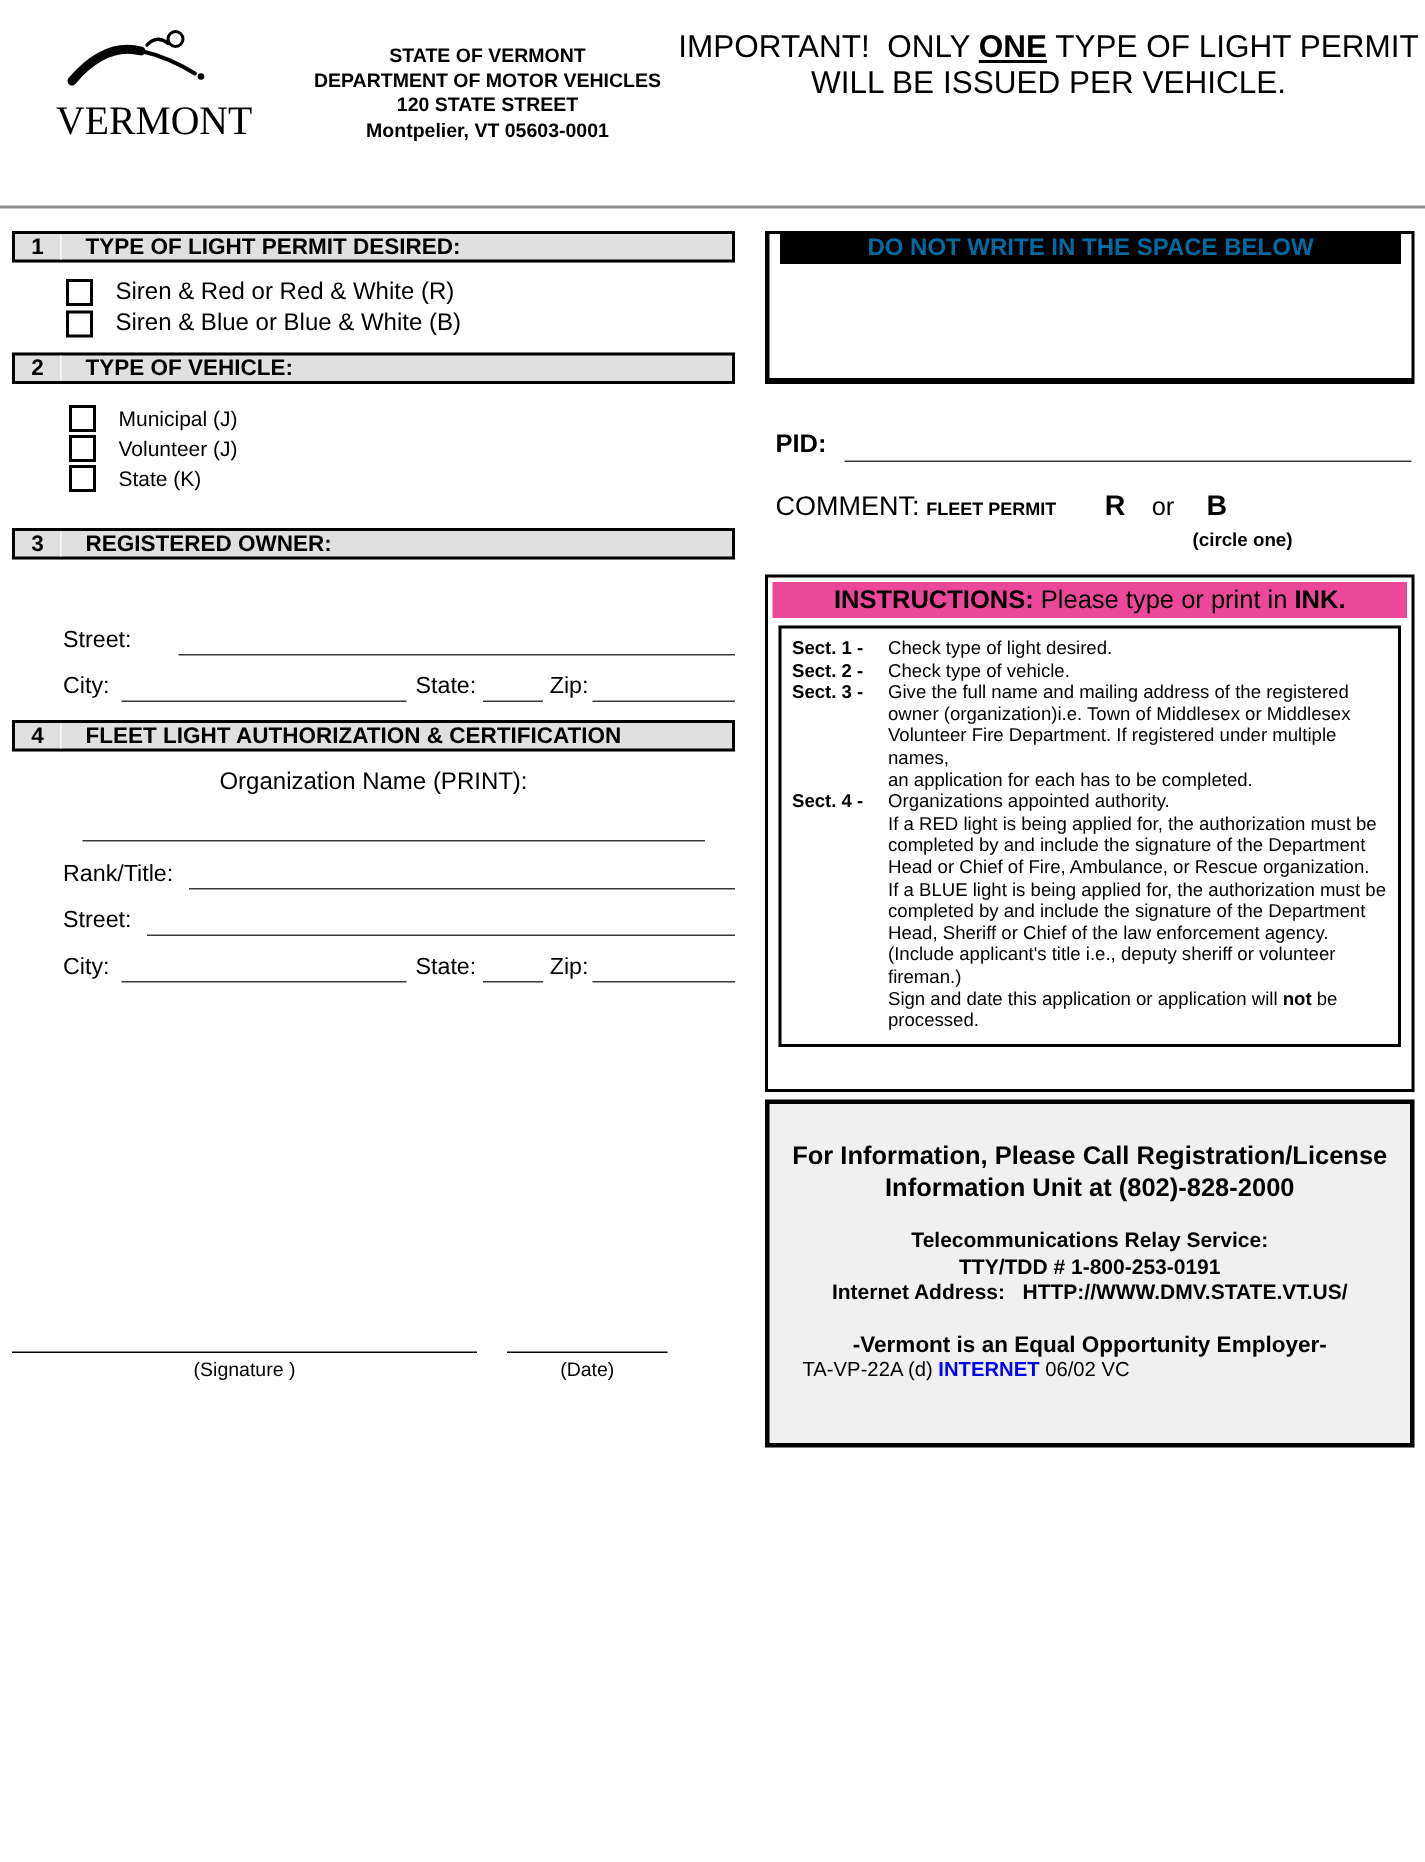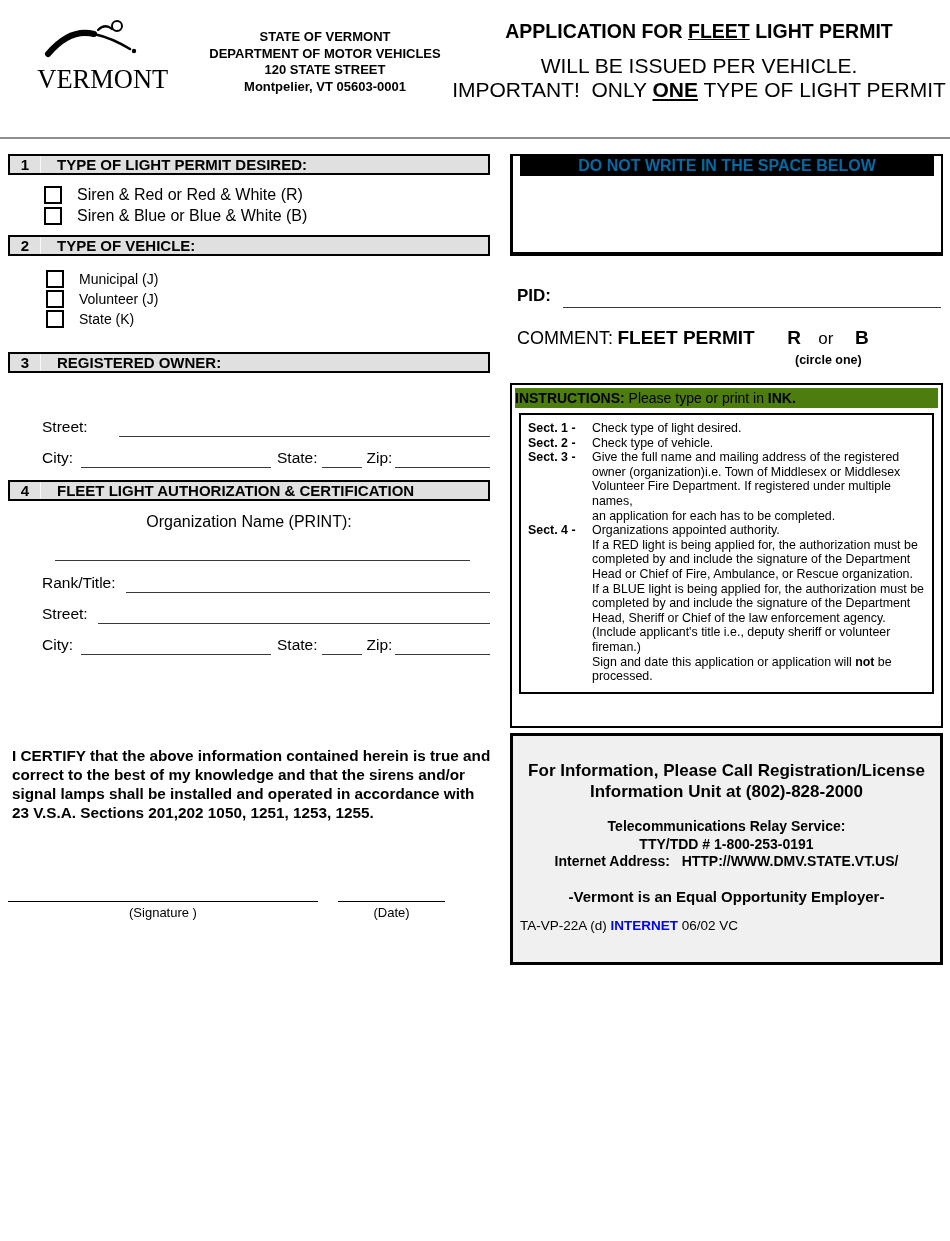--- a/index.html
+++ b/index.html
@@ -55,41 +55,41 @@
   .dnw-bar{margin:0 7px;height:20px;background:#000;color:#0369a1;text-align:center;
            font-weight:bold;font-size:16px;line-height:20px;}
   .receipt-label{font-weight:bold;font-size:17px;padding:1px 0 0 7px;}
 
   .pid-row{position:absolute;left:517px;top:286px;width:424px;display:flex;align-items:flex-end;}
   .pid-label{font-weight:bold;font-size:17px;flex:none;padding-bottom:2px;}
   .pid-row .fill{margin-left:12px;height:20px;}
 
   .comment-block{position:absolute;left:517px;top:327px;width:426px;}
   .comment-label{font-size:18px;}
-  .comment-value{font-size:19px;font-weight:bold;}
+  .comment-value{font-size:12px;font-weight:bold;}
   .comment-r{font-size:19px;font-weight:bold;margin-left:28px;}
   .comment-or{font-size:17px;margin-left:13px;}
   .comment-b{font-size:19px;font-weight:bold;margin-left:17px;}
   .circle-one{position:absolute;left:278px;top:26px;font-size:12.5px;font-weight:bold;}
 
   .instr-box{position:absolute;left:510px;top:383px;width:433px;height:345px;
              box-sizing:border-box;border:2px solid #000;background:#fff;overflow:hidden;}
-  .instr-head{margin:3px;background:#4d7c0f;text-align:left;font-size:14px;padding:2px 0;}
+  .instr-head{margin:3px;background:#ec4899;text-align:center;font-size:17px;padding:2px 0;}
   .instr-inner{margin:5px 7px 0 7px;border:2px solid #000;padding:6px 4px 8px 7px;
                font-size:12.4px;line-height:14.6px;}
   .instr-item{display:grid;grid-template-columns:57px 1fr;column-gap:7px;}
   .instr-item .ilabel{font-weight:bold;white-space:nowrap;}
   .instr-item .itext{white-space:pre-line;}
 
   .info-box{position:absolute;left:510px;top:733px;width:433px;height:232px;
             box-sizing:border-box;border:3px solid #000;background:#f0f0f0;}
   .info-head{margin-top:24px;text-align:center;font-weight:bold;font-size:17px;line-height:21px;}
   .info-relay{margin-top:16px;text-align:center;font-weight:bold;font-size:14px;line-height:17.5px;}
   .info-eoe{margin-top:17px;text-align:center;font-weight:bold;font-size:15px;}
-  .info-code{margin-top:13px;padding-left:7px;font-size:13.5px;text-align:left;}
+  .info-code{padding-left:22px;font-size:13.5px;text-align:left;}
   .blue{color:#0000ee;font-weight:bold;}
 </style>
 </head>
 <body>
 
 <div class="page">
 
   <div class="logo">
     <span>
       <svg width="122" height="46" viewBox="0 0 122 46">
@@ -104,23 +104,22 @@
   </div>
 
   <div class="agency">
     <div>STATE OF VERMONT</div>
     <div>DEPARTMENT OF MOTOR VEHICLES</div>
     <div>120 STATE STREET</div>
     <div>Montpelier, VT 05603-0001</div>
   </div>
 
   <div class="title-block">
-    <div class="title-main"><span class="pre">APPLICATION FOR </span><span class="u">FLEET</span><span class="pre"> LIGHT PERMIT</span></div>
+    <div class="title-imp"><span class="pre">IMPORTANT!  ONLY </span><span class="b u">ONE</span><span class="pre"> TYPE OF LIGHT PERMIT</span></div>
     <div class="title-imp">WILL BE ISSUED PER VEHICLE.</div>
-    <div class="title-imp"><span class="pre">IMPORTANT!  ONLY </span><span class="b u">ONE</span><span class="pre"> TYPE OF LIGHT PERMIT</span></div>
   </div>
 
   <div class="top-rule"></div>
 
   <div class="secbar" style="top:154px;">
     <span class="num">1</span>
     <span class="sectitle">TYPE OF LIGHT PERMIT DESIRED:</span>
   </div>
   <div class="cbrow cb-lg" style="left:44px;top:186px;">
     <span class="cb"></span>
@@ -181,21 +180,20 @@
   </div>
   <div class="frow" style="left:42px;top:636px;width:448px;">
     <span class="flabel">City:</span>
     <span class="fill" style="width:190px;margin-left:8px;"></span>
     <span class="flabel" style="margin-left:6px;">State:</span>
     <span class="fill" style="width:40px;margin-left:4px;"></span>
     <span class="flabel" style="margin-left:5px;">Zip:</span>
     <span class="fill grow" style="margin-left:3px;"></span>
   </div>
 
-  <div class="certify">I CERTIFY that the above information contained herein is true and correct to the best of my knowledge and that the sirens and/or signal lamps shall be installed and operated in accordance with 23 V.S.A. Sections 201,202 1050, 1251, 1253, 1255.</div>
 
   <div class="line-abs" style="left:8px;top:886px;width:310px;height:15px;border-bottom-width:1.6px;border-color:#000;"></div>
   <div class="sig-caption" style="left:8px;top:905px;width:310px;">(Signature )</div>
   <div class="line-abs" style="left:338px;top:886px;width:107px;height:15px;border-bottom-width:1.6px;border-color:#000;"></div>
   <div class="sig-caption" style="left:338px;top:905px;width:107px;">(Date)</div>
 
   <div class="receipt-box">
     <div class="dnw-bar">DO NOT WRITE IN THE SPACE BELOW</div>
   </div>
 

